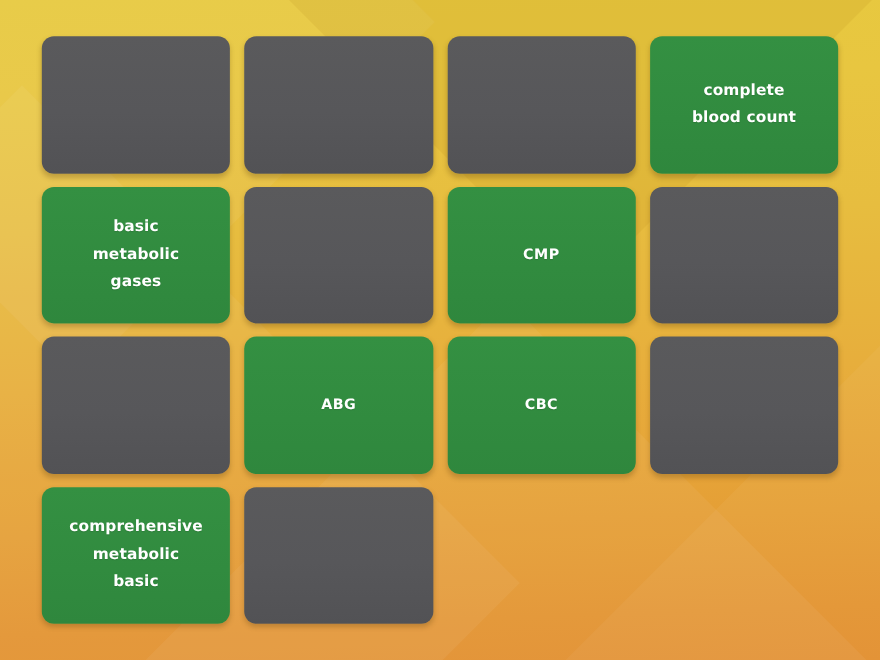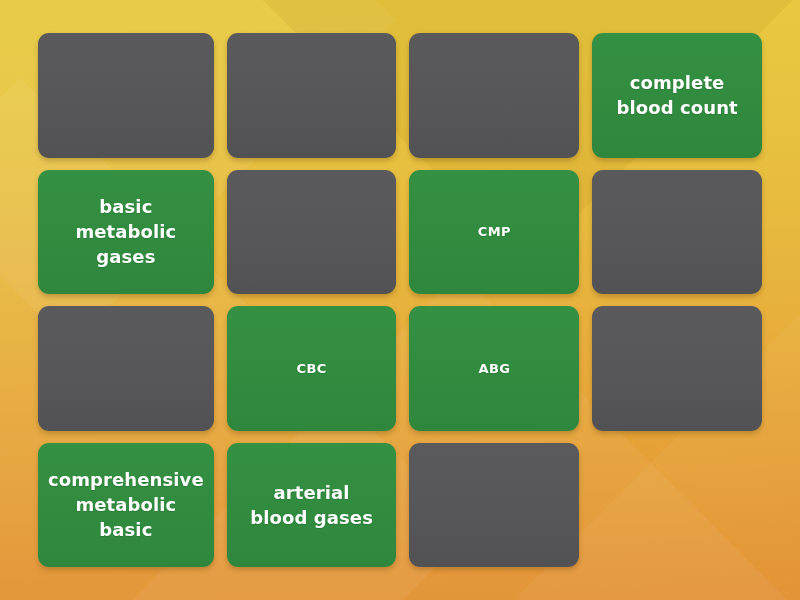--- a/index.html
+++ b/index.html
@@ -94,21 +94,21 @@
   .tile.hidden-tile {
     background: linear-gradient(180deg, #5a5a5c 0%, #57575a 55%, #525255 100%);
   }
   .tile.revealed-tile {
     background: linear-gradient(180deg, #349042 0%, #318b3f 60%, #2f873d 100%);
   }
 
   .tile-label {
     color: #ffffff;
     font-weight: bold;
-    font-size: 18px;
+    font-size: 14px;
     line-height: 25px;
     letter-spacing: 0.1px;
     white-space: pre-line;
     text-shadow: 0 1px 1px rgba(0, 0, 0, 0.12);
   }
   .tile-label.short {
     font-size: 13px;
     letter-spacing: 0.4px;
   }
 </style>
@@ -136,31 +136,27 @@
 metabolic
 gases</span>
       </div>
       <div class="tile hidden-tile"></div>
       <div class="tile revealed-tile">
         <span class="tile-label short">CMP</span>
       </div>
       <div class="tile hidden-tile"></div>
       <div class="tile hidden-tile"></div>
       <div class="tile revealed-tile">
-        <span class="tile-label short">CBC</span>
+        <span class="tile-label short">ABG</span>
       </div>
       <div class="tile revealed-tile">
-        <span class="tile-label short">ABG</span>
+        <span class="tile-label short">CBC</span>
       </div>
       <div class="tile hidden-tile"></div>
       <div class="tile revealed-tile">
         <span class="tile-label">comprehensive
 metabolic
 basic</span>
       </div>
-      <div class="tile revealed-tile">
-        <span class="tile-label">arterial
-blood gases</span>
-      </div>
       <div class="tile hidden-tile"></div>
     </div>
 
 </div>
 
 </body></html>

